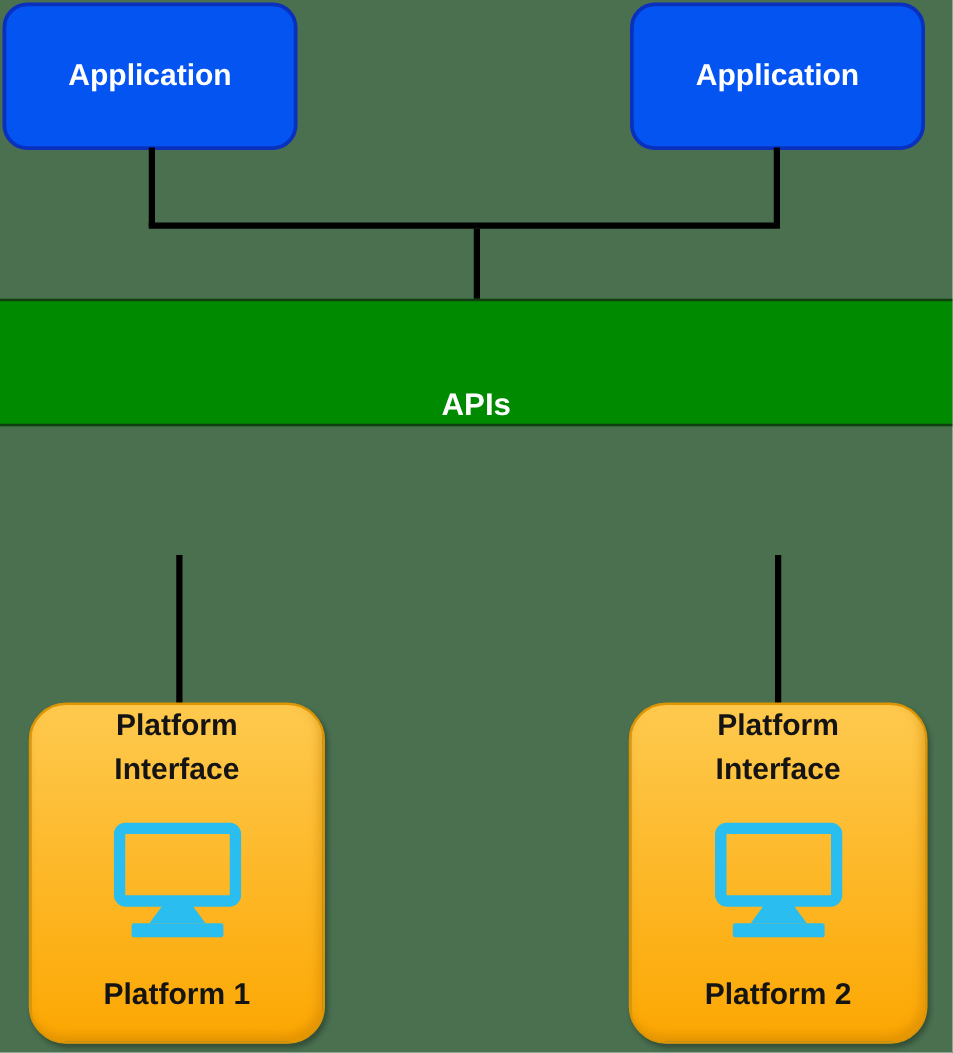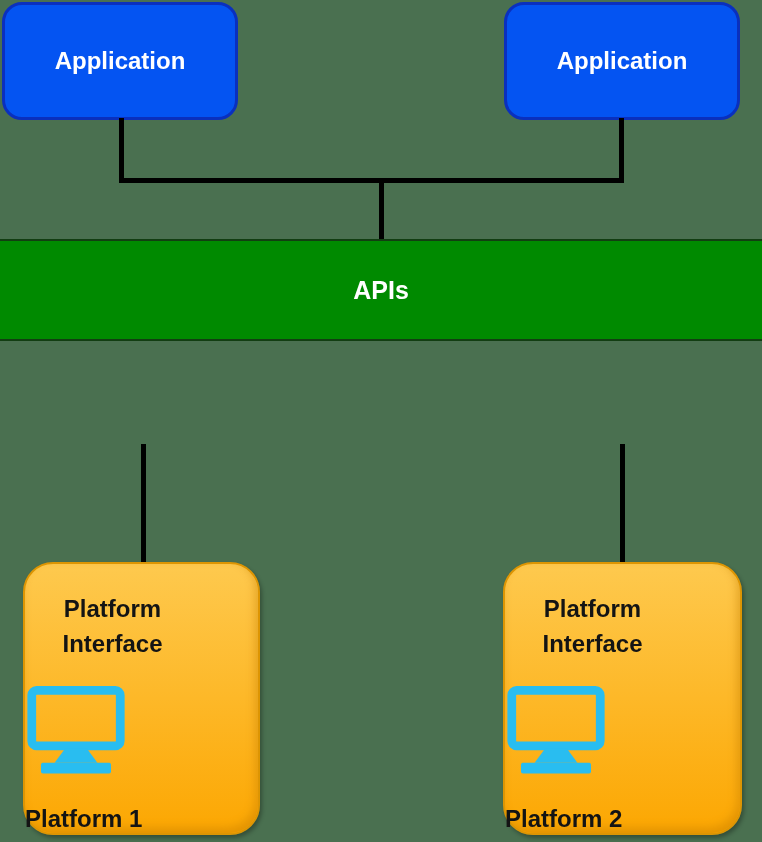--- a/index.html
+++ b/index.html
@@ -43,21 +43,21 @@
   .line-center     { left: 379px; top: 183px; width: 5px;  height: 57px; }
   .line-plat-left  { left: 141px; top: 444px; width: 5px;  height: 119px; }
   .line-plat-right { left: 620px; top: 444px; width: 5px;  height: 119px; }
 
   
   .bar {
     position: absolute;
     left: 0;
     width: 762px;
     display: flex;
-    align-items: center;
+    align-items: flex-end;
     justify-content: center;
     font-size: 25px;
     font-weight: bold;
   }
   .bar-apis {
     top: 239px;
     height: 102px;
     background: var(--apis-fill);
     border-top: 2px solid var(--apis-border);
     border-bottom: 2px solid var(--apis-border);
@@ -76,22 +76,22 @@
     position: absolute;
     top: 562px;
     height: 273px;
     background: linear-gradient(to bottom, var(--plat-top), var(--plat-bottom));
     border: 2px solid var(--plat-border);
     border-radius: 30px;
     box-shadow: inset -3px -5px 8px rgba(198, 124, 0, 0.45),
                 2px 3px 4px rgba(0, 0, 0, 0.3);
     display: flex;
     flex-direction: column;
-    align-items: flex-start;
-    padding-top: 28px;
+    align-items: center;
+    padding-top: 0;
     color: var(--plat-text);
   }
   .plat-left  { left: 23px;  width: 237px; }
   .plat-right { left: 503px; width: 239px; }
 
   .plat-title {
     width: 175px;
     text-align: center;
     font-size: 24px;
     font-weight: bold;

